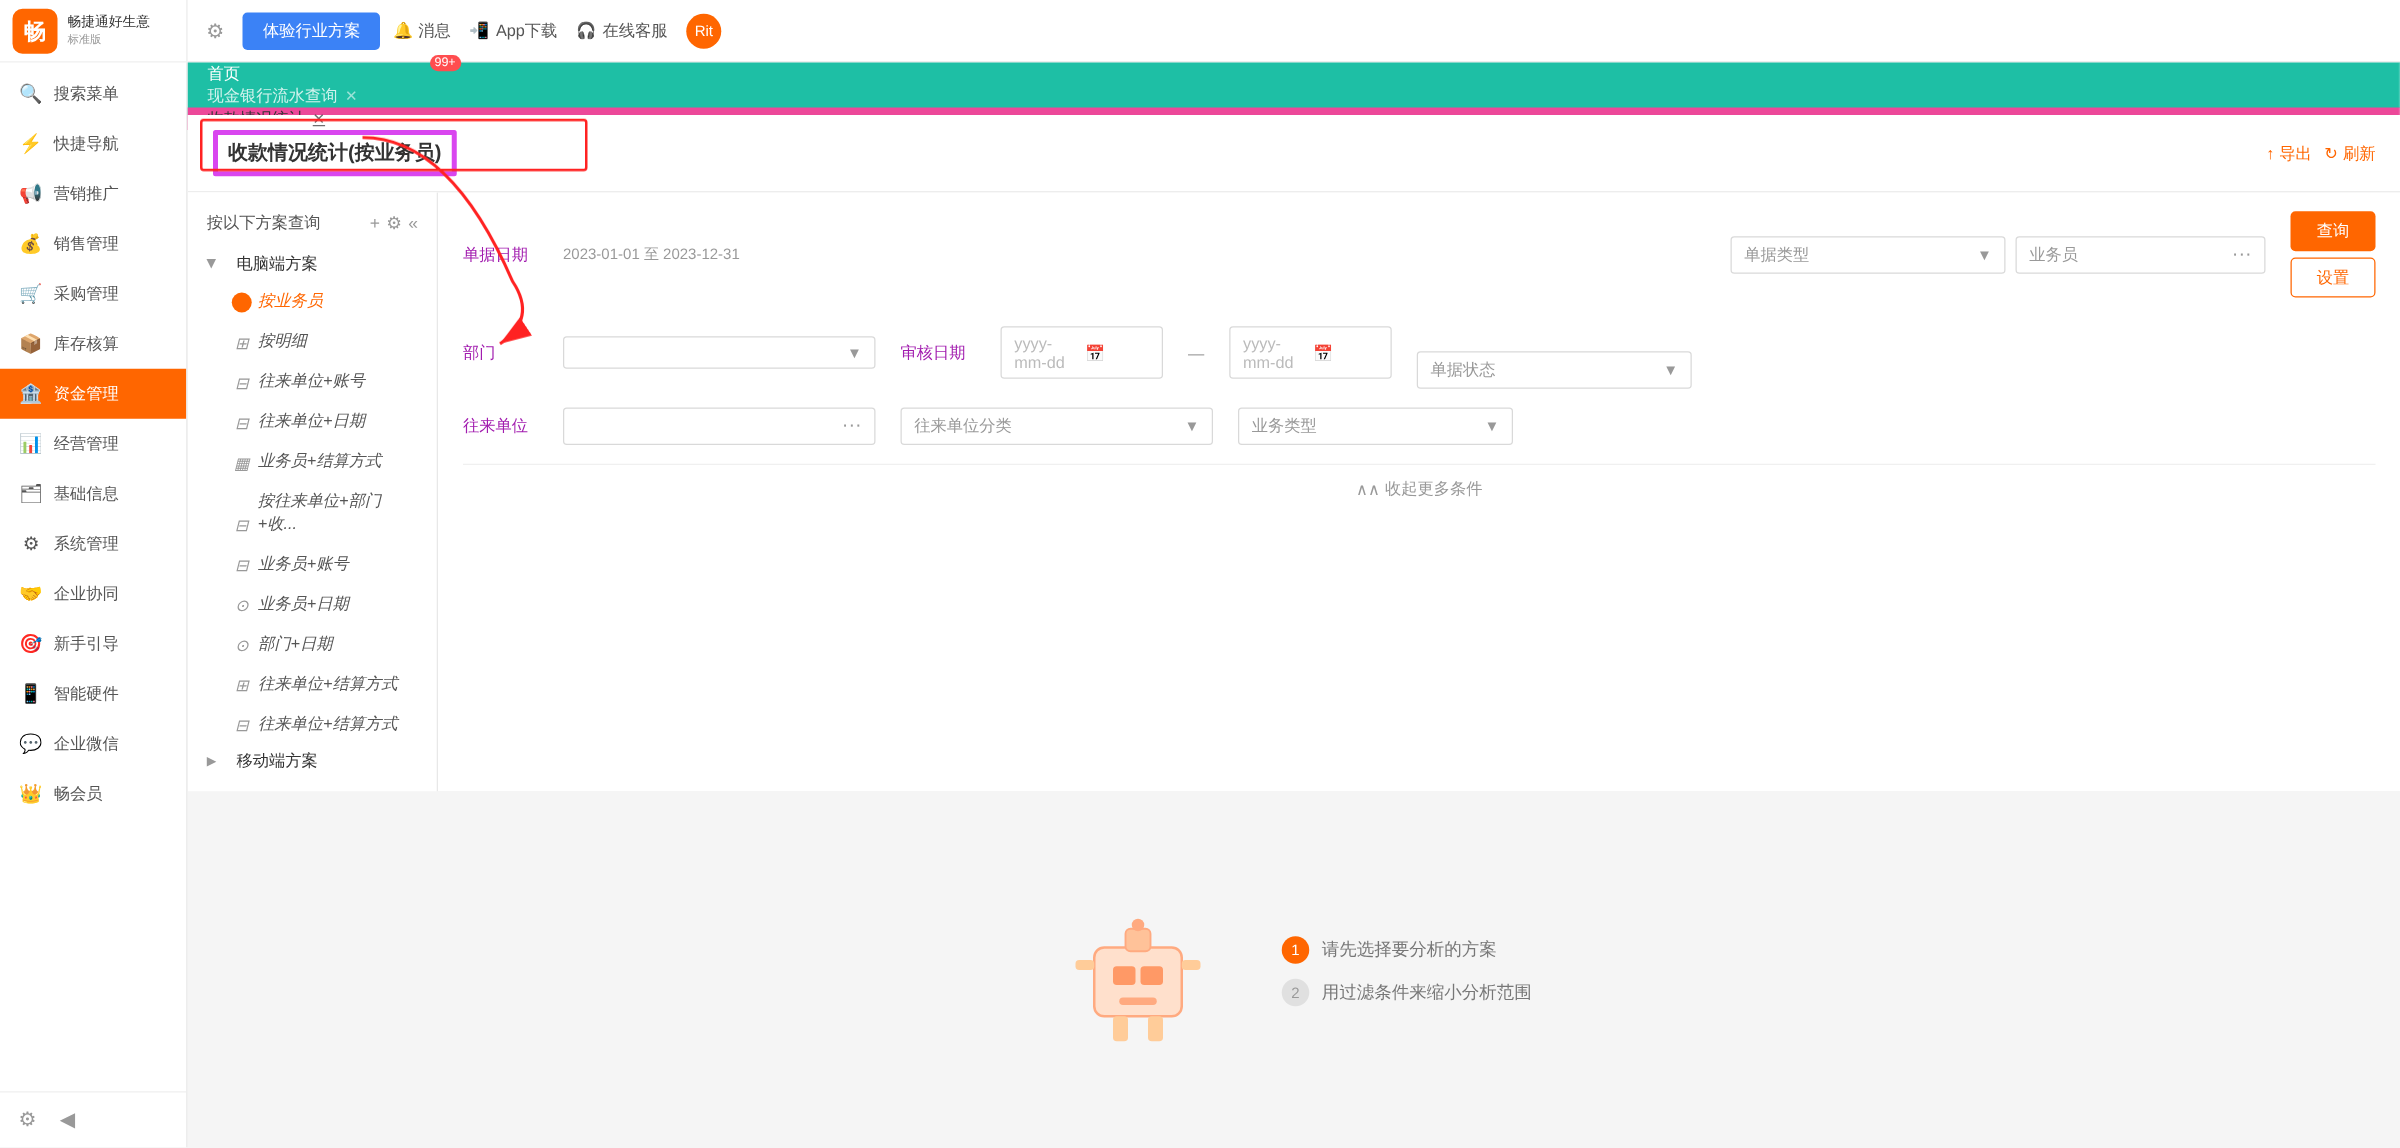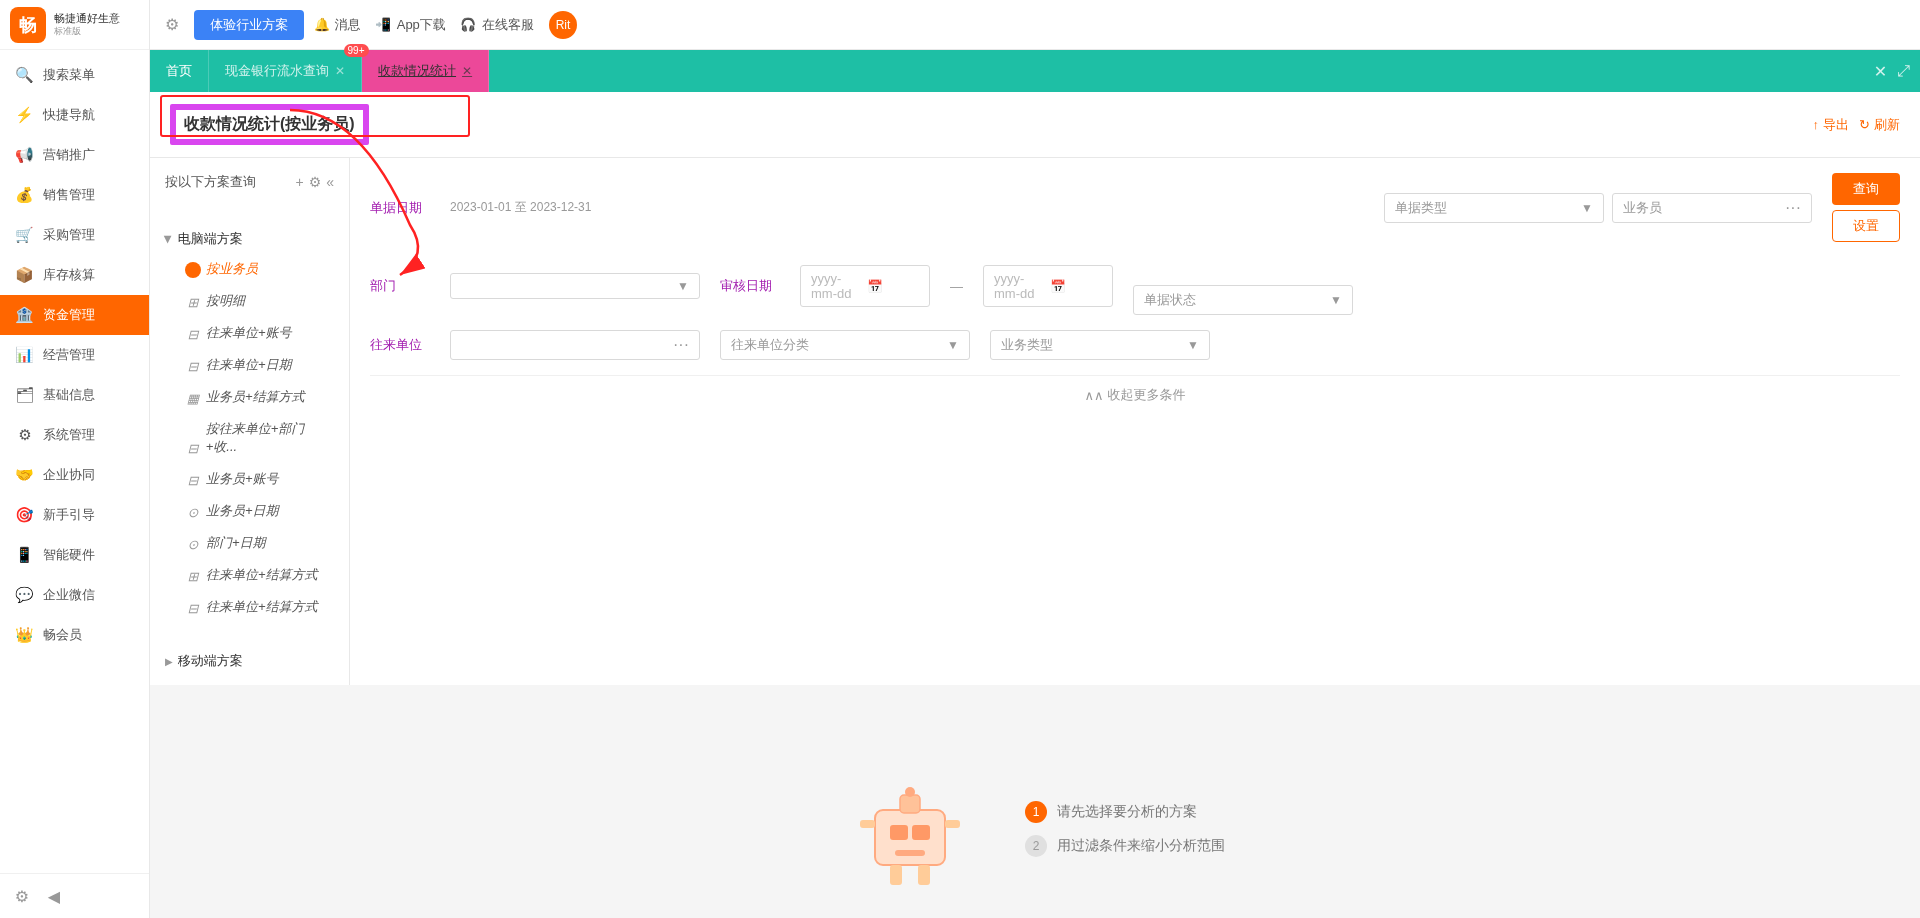--- a/index.html
+++ b/index.html
@@ -31,32 +31,32 @@
     .header-breadcrumb .path-item { color: #999; }
     .header-actions { display: flex; align-items: center; gap: 15px; }
     .header-btn { display: flex; align-items: center; gap: 5px; color: #555; font-size: 13px; cursor: pointer; }
     .trial-btn { background: #3b82f6; color: #fff; border: none; padding: 6px 16px; border-radius: 4px; cursor: pointer; font-size: 13px; }
     .notification-btn { position: relative; display: flex; align-items: center; gap: 4px; color: #555; cursor: pointer; font-size: 13px; }
     .notification-badge { background: #ff4d4f; color: #fff; font-size: 10px; padding: 1px 4px; border-radius: 8px; position: absolute; top: -8px; right: -8px; margin-top: 36px; }
     .user-avatar { width: 28px; height: 28px; background: #ff6600; border-radius: 50%; display: flex; align-items: center; justify-content: center; color: #fff; font-size: 12px; }
     .settings-icon { color: #999; cursor: pointer; font-size: 16px; }
 
     
-    .tab-bar { height: 42px; background: #1ebfa5; display: flex; align-items: stretch; padding-left: 0; }
+    .tab-bar { height: 42px; background: #1ebfa5; display: flex; align-items: stretch; padding-left: 0; flex-direction: column; }
     .tab-item { display: flex; align-items: center; padding: 0 16px; cursor: pointer; color: rgba(255,255,255,0.8); font-size: 13px; gap: 6px; border-right: 1px solid rgba(255,255,255,0.2); }
     .tab-item.home { color: #fff; font-weight: 500; }
     .tab-item.active { background: #ec4899; color: #333; font-weight: 500; text-decoration: underline; }
     .tab-close { font-size: 12px; opacity: 0.7; cursor: pointer; }
     .tab-bar-right { margin-left: auto; display: flex; align-items: center; padding-right: 10px; gap: 10px; }
     .tab-bar-right-icon { color: rgba(255,255,255,0.8); cursor: pointer; font-size: 16px; }
 
     
     .page-content { flex: 1; background: #f5f5f5; overflow: auto; }
     .page-header { background: #fff; padding: 12px 20px; border-bottom: 1px solid #e8e8e8; display: flex; align-items: center; justify-content: space-between; }
-    .page-title { font-size: 16px; font-weight: bold; color: #333; border: 6px solid #d946ef; padding: 4px 8px; border-radius: 2px; }
+    .page-title { font-size: 16px; font-weight: bold; color: #333; border: 4px solid #d946ef; padding: 4px 8px; border-radius: 2px; }
     .page-header-actions { display: flex; gap: 10px; }
     .action-btn { display: flex; align-items: center; gap: 4px; color: #ff6600; cursor: pointer; font-size: 13px; }
     .filter-row { display: flex; align-items: center; gap: 20px; margin-bottom: 15px; }
     .filter-label { color: #a21caf; font-size: 13px; white-space: nowrap; min-width: 60px; }
     .date-tabs { display: flex; gap: 5px; }
     .date-tab { padding: 3px 10px; border: 1px solid #d9d9d9; border-radius: 3px; cursor: pointer; font-size: 12px; color: #555; background: #fff; }
     .date-tab.active { background: #ff6600; color: #fff; border-color: #ff6600; }
     .date-range { display: flex; align-items: center; gap: 5px; color: #999; font-size: 12px; }
     .filter-select { display: flex; align-items: center; gap: 5px; border: 1px solid #d9d9d9; border-radius: 3px; padding: 5px 10px; min-width: 200px; cursor: pointer; background: #fff; }
     .filter-select-label { flex: 1; color: #999; font-size: 13px; }
@@ -67,21 +67,21 @@
     .filter-date-separator { color: #999; }
     .filter-dots { color: #999; cursor: pointer; font-size: 16px; }
     .collapse-btn { display: flex; align-items: center; gap: 4px; color: #999; cursor: pointer; font-size: 13px; text-align: center; justify-content: center; padding: 10px; border-top: 1px solid #f0f0f0; }
     .query-btn { background: #ff6600; color: #fff; border: none; padding: 7px 20px; border-radius: 4px; cursor: pointer; font-size: 13px; }
     .set-btn { background: #fff; color: #ff6600; border: 1px solid #ff6600; padding: 6px 20px; border-radius: 4px; cursor: pointer; font-size: 13px; }
     .scheme-panel { width: 200px; background: #fff; border-right: 1px solid #e8e8e8; padding: 10px 0; flex-shrink: 0; }
     .scheme-header { display: flex; align-items: center; justify-content: space-between; padding: 5px 15px 10px; }
     .scheme-title { font-size: 13px; color: #555; }
     .scheme-icons { display: flex; gap: 5px; }
     .scheme-icon { color: #999; cursor: pointer; font-size: 14px; }
-    .scheme-category { padding: 5px 15px; font-size: 13px; color: #333; display: flex; align-items: center; gap: 5px; cursor: pointer; font-weight: 500; margin-top: 24px; }
+    .scheme-category { padding: 5px 15px; font-size: 13px; color: #333; display: flex; align-items: center; gap: 16px; cursor: pointer; font-weight: 500; }
     .scheme-item { padding: 7px 15px 7px 35px; font-size: 13px; color: #555; cursor: pointer; display: flex; align-items: flex-end; gap: 5px; font-style: italic; }
     .scheme-item.active { color: #ff6600; }
     .scheme-item-icon { width: 16px; height: 16px; display: flex; align-items: center; justify-content: center; font-size: 13px; color: #999; }
     .orange-dot { width: 16px; height: 16px; background: #ff6600; border-radius: 50%; display: flex; align-items: center; justify-content: center; }
     .empty-steps { text-align: left; }
     .empty-step { display: flex; align-items: center; gap: 10px; margin-bottom: 12px; font-size: 14px; color: #777; }
     .step-num { width: 22px; height: 22px; background: #e0e0e0; border-radius: 50%; display: flex; align-items: center; justify-content: center; font-size: 12px; color: #999; flex-shrink: 0; }
     .step-num.active { background: #ff6600; color: #fff; }
 
     

